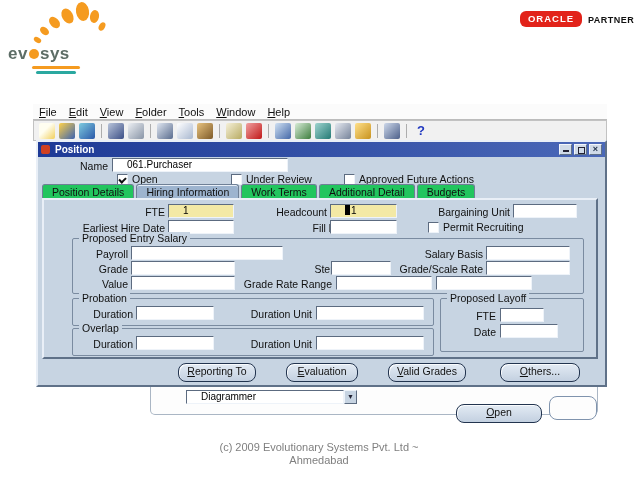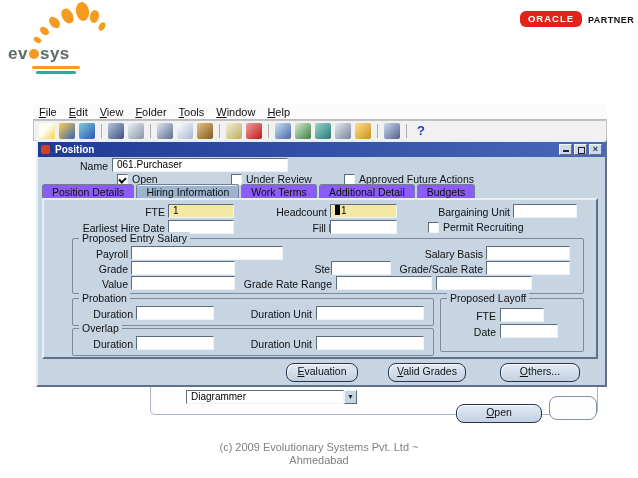--- a/index.html
+++ b/index.html
@@ -51,31 +51,31 @@
   .wicon{width:9px;height:9px;background:#d04020;border-radius:2px;margin-right:5px;flex:0 0 auto;}
   .wbtns{margin-left:auto;display:flex;gap:2px;}
   .wbtn{width:13px;height:11px;background:#cfdae8;border:1px solid;border-color:#f2f6fb #5f7188 #5f7188 #f2f6fb;
         box-sizing:border-box;position:relative;font-size:9px;line-height:8px;text-align:center;color:#1a2a45;font-weight:bold;}
   .wbtn-min::after{content:"";position:absolute;left:3px;bottom:2px;width:6px;height:2px;background:#223;}
   .wbtn-max::after{content:"";position:absolute;left:3px;top:2px;width:5px;height:5px;border:1px solid #223;}
 
   
   .lbl{position:absolute;font-size:10.5px;text-align:right;white-space:nowrap;}
   .fld{position:absolute;height:14px;background:#fff;box-sizing:border-box;font-size:10px;line-height:12px;
-       padding:0 4px;color:#000;border:1px solid;border-color:#5c6b80 #eef3f9 #eef3f9 #5c6b80;overflow:hidden;white-space:nowrap;}
+       padding:0 14px;color:#000;border:1px solid;border-color:#5c6b80 #eef3f9 #eef3f9 #5c6b80;overflow:hidden;white-space:nowrap;}
   .fld.req{background:#f3e9a5;}
   .caret{display:inline-block;width:5px;height:10px;background:#000;vertical-align:-1px;margin-right:1px;}
   .cb{position:absolute;width:11px;height:11px;background:#fff;box-sizing:border-box;
       border:1px solid;border-color:#5c6b80 #eef3f9 #eef3f9 #5c6b80;}
   .cb.checked::after{content:"";position:absolute;left:1px;top:2px;width:5px;height:3px;
       border-left:2px solid #101010;border-bottom:2px solid #101010;transform:rotate(-45deg);}
   .cblbl{position:absolute;font-size:10.5px;white-space:nowrap;}
 
   .tabbar{position:absolute;left:42px;top:184px;height:15px;display:flex;}
-  .tab{border:1px solid #6f8096;border-bottom:none;border-radius:3px 3px 0 0;background:#8b5cf6;
+  .tab{border:1px solid #6f8096;border-bottom:none;border-radius:3px 3px 0 0;background:#22c55e;
        padding:1px 9px 0;font-size:10.5px;margin-right:2px;white-space:nowrap;cursor:default;}
   .tab.active{background:#9db4cf;box-shadow:inset 0 1px 0 #e7eef7;}
   .tabpanel{position:absolute;left:42px;top:198px;width:556px;height:161px;background:#c7d4e2;
             border:2px solid;border-color:#e9eff7 #5f7188 #5f7188 #e9eff7;box-sizing:border-box;}
 
   .grp{position:absolute;border:1px solid #7a8ba0;border-radius:2px;}
   .legend{position:absolute;top:-7px;left:6px;background:#c7d4e2;padding:0 3px;font-size:10.5px;white-space:nowrap;}
 
   .obtn{position:absolute;height:17px;background:linear-gradient(#e3ebf4,#c3d0e0);border:1px solid #22344f;
         border-radius:8px;font-size:10.5px;text-align:center;line-height:15px;color:#101010;
@@ -232,20 +232,21 @@
   <div class="fld" style="left:500px;top:324px;width:58px;"></div>
 
   <div class="grp" style="left:72px;top:328px;width:360px;height:26px;">
     <div class="legend">Overlap</div>
   </div>
   <div class="lbl" style="left:76px;top:338px;width:57px;">Duration</div>
   <div class="fld" style="left:136px;top:336px;width:78px;"></div>
   <div class="lbl" style="left:236px;top:338px;width:76px;">Duration Unit</div>
   <div class="fld" style="left:316px;top:336px;width:108px;"></div>
 
+  <div class="obtn accel" style="left:178px;top:363px;width:76px;"><u>R</u>eporting To</div>
   <div class="obtn accel" style="left:388px;top:363px;width:76px;"><u>V</u>alid Grades</div>
   <div class="obtn accel" style="left:286px;top:363px;width:70px;"><u>E</u>valuation</div>
   <div class="obtn accel" style="left:500px;top:363px;width:78px;"><u>O</u>thers...</div>
 
   <div class="bgdlg">
     <div class="fld" style="left:35px;top:3px;width:158px;">Diagrammer</div>
     <div class="combo-arrow" style="left:193px;top:3px;">▼</div>
     <div class="outline-frag" style="left:398px;top:9px;"></div>
     <div class="obtn accel" style="left:305px;top:17px;width:84px;"><u>O</u>pen</div>
   </div>

